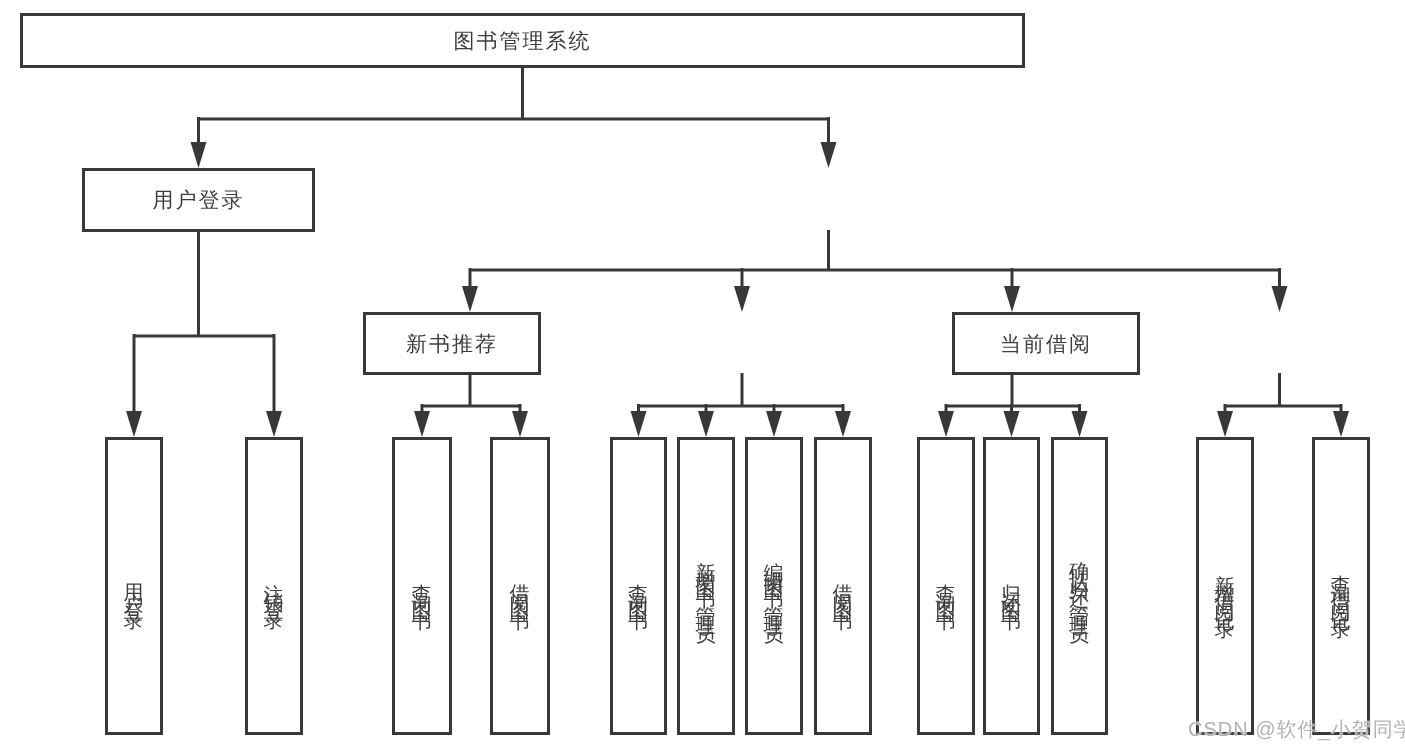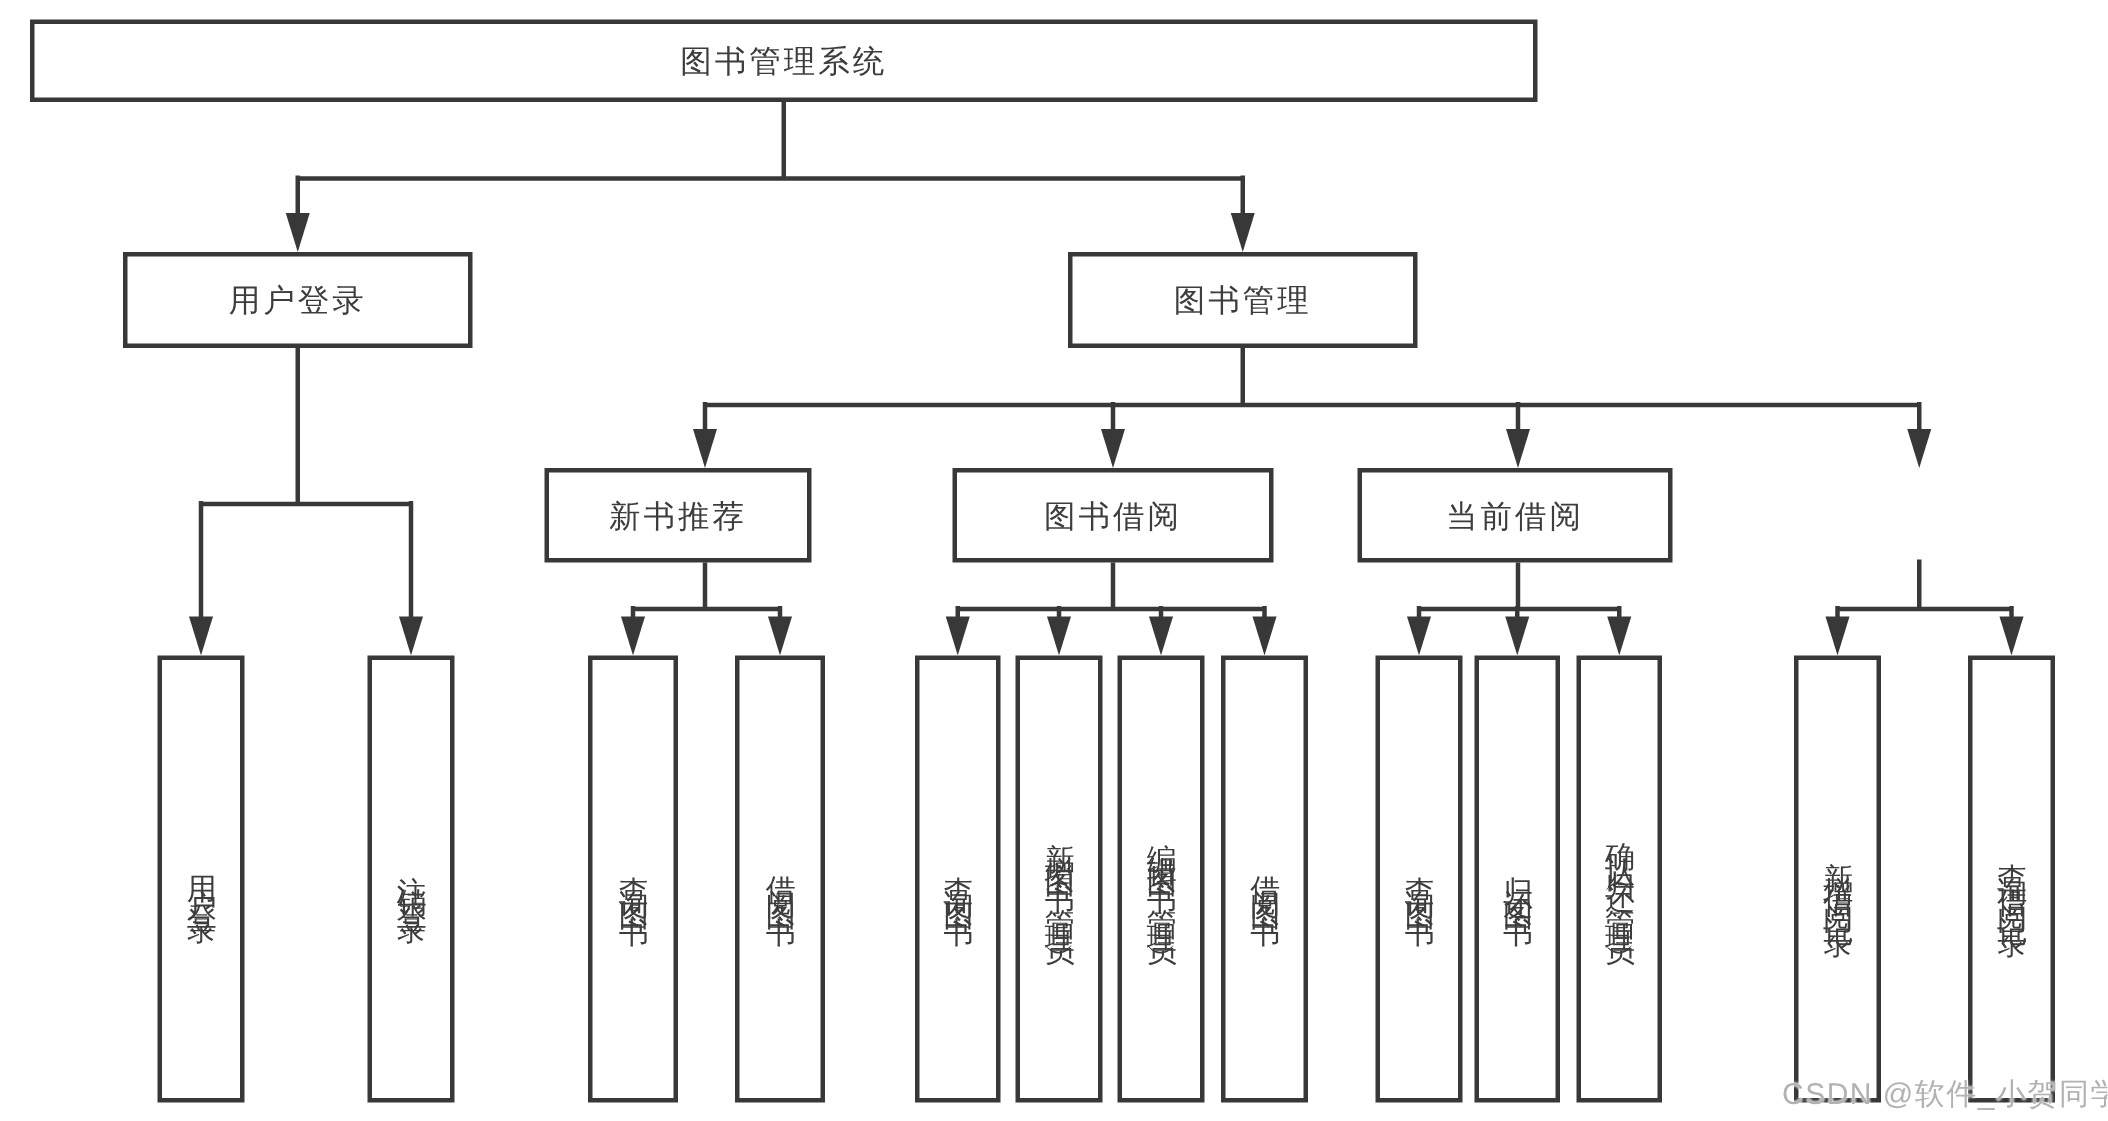--- a/index.html
+++ b/index.html
@@ -121,25 +121,23 @@
       <use href="#ah" x="1011.5" y="437"></use>
       <use href="#ah" x="1079.5" y="437"></use>
       <use href="#ah" x="1225" y="437"></use>
       <use href="#ah" x="1341" y="437"></use>
     </g>
   </svg>
 
   <div class="box" style="left:20px; top:13px; width:1005px; height:55px;">图书管理系统</div>
 
   <div class="box" style="left:82px; top:168px; width:233px; height:64px;">用户登录</div>
-  <div class="box" style="left:712px; top:168px; width:233px; height:64px;">图书管理</div>
 
   <div class="box" style="left:363px; top:312px; width:178px; height:63px;">新书推荐</div>
-  <div class="box" style="left:635px; top:312px; width:214px; height:63px;">图书借阅</div>
-  <div class="box" style="left:905px; top:312px; width:210px; height:63px;">当前借阅</div>
+  <div class="box" style="left:952px; top:312px; width:188px; height:63px;">当前借阅</div>
 
   <div class="box vbox" style="left:105px; top:437px; width:58px; height:298px;">用户登录</div>
   <div class="box vbox" style="left:245px; top:437px; width:58px; height:298px;">注销登录</div>
 
   <div class="box vbox" style="left:392px; top:437px; width:60px; height:298px;">查询图书</div>
   <div class="box vbox" style="left:490px; top:437px; width:60px; height:298px;">借阅图书</div>
 
   <div class="box vbox" style="left:610px; top:437px; width:57px; height:298px;">查询图书</div>
   <div class="box vbox" style="left:677px; top:437px; width:58px; height:298px;">新增图书（管理员）</div>
   <div class="box vbox" style="left:745px; top:437px; width:58px; height:298px;">编辑图书（管理员）</div>

